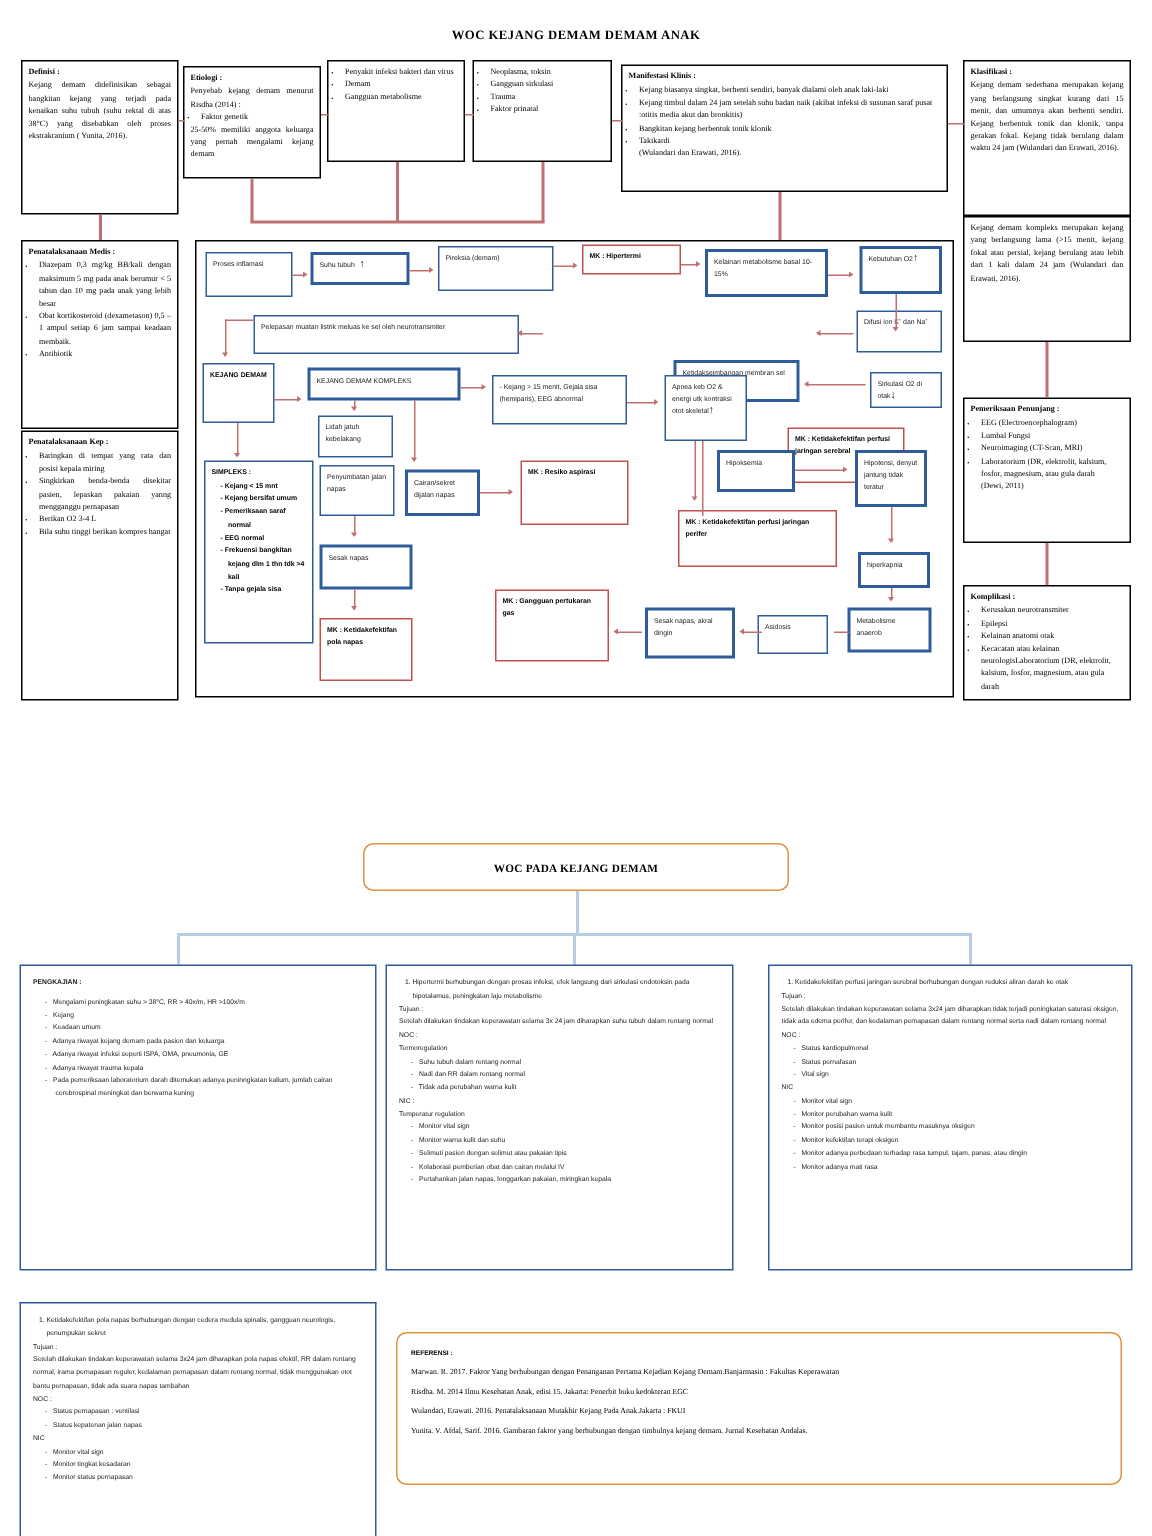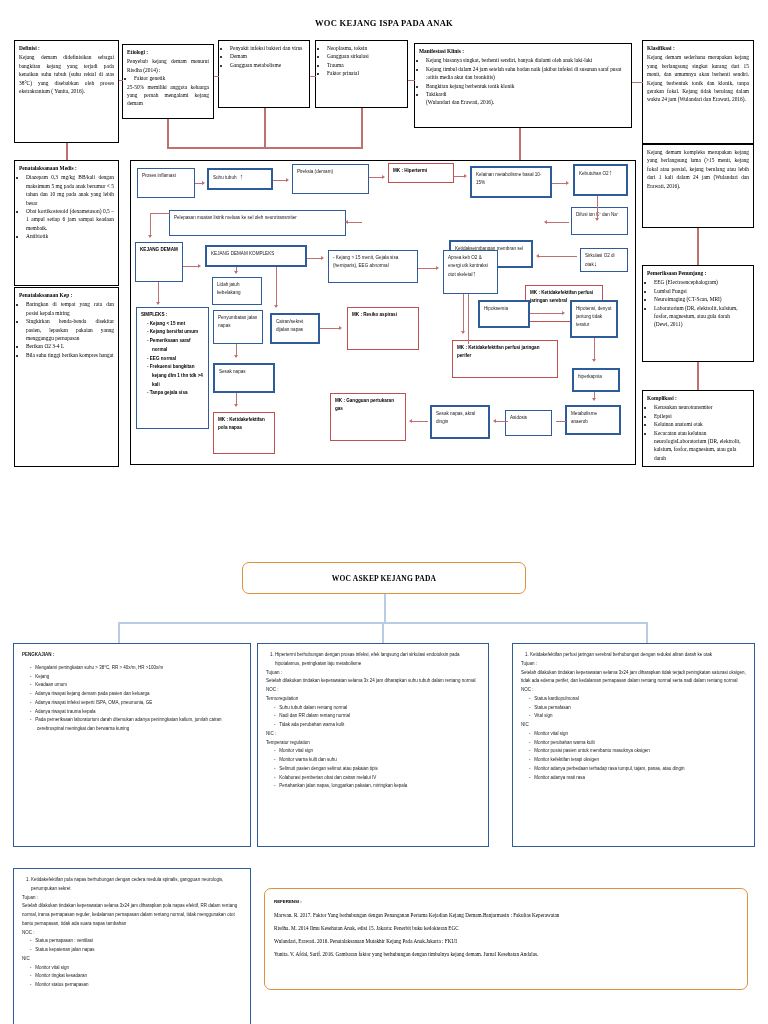--- a/index.html
+++ b/index.html
@@ -135,21 +135,21 @@
     color: #000;
   }
   .refbox .ttl { font-family: "Liberation Sans", sans-serif; font-weight: bold; font-size: 4.4px; display:block; margin-bottom: 2px;}
   .refbox .ref { display: block; }
 </style>
 </head>
 <body>
 
 <div class="page">
 
-  <div class="main-title">WOC KEJANG ISPA PADA ANAK</div>
+  <div class="main-title">WOC KEJANG DEMAM DEMAM ANAK</div>
 
   <div class="infobox" style="left:14px; top:40px; width:105px; height:103px;">
     <span class="hd">Definisi :</span>
     <span>Kejang demam didefinisikan sebagai bangkitan kejang yang terjadi pada kenaikan suhu tubuh (suhu rektal di atas 38°C) yang disebabkan oleh proses ekstrakranium ( Yunita, 2016).</span>
   </div>
 
   <div class="infobox" style="left:122px; top:44px; width:92px; height:75px;">
     <span class="hd">Etiologi :</span>
     <span>Penyebab kejang demam menurut Risdha (2014) :</span>
     <ul style="margin:0;padding-left:7px;">
@@ -432,21 +432,21 @@
   <div class="ln v" style="left:594px; top:392px; height:8px;"></div>
   <div class="arw d" style="left:591.8px; top:398px;"></div>
   <div class="ln h" style="left:556px; top:421px; width:10px;"></div>
   <div class="ln h" style="left:494px; top:421px; width:14px;"></div>
   <div class="arw l" style="left:493px; top:418.8px;"></div>
   <div class="ln h" style="left:410px; top:421px; width:18px;"></div>
   <div class="arw l" style="left:409px; top:418.8px;"></div>
   <div class="ln v" style="left:468px; top:294px; height:50px;"></div>
 
   <div class="askep-title">
-    <span>WOC ASKEP KEJANG PADA</span>
+    <span>WOC PADA KEJANG DEMAM</span>
   </div>
   <div class="ln v blk" style="left:384px; top:594px; width:2px; height:28px; background:#B8CCE4;"></div>
   <div class="ln h blk" style="left:118px; top:622px; width:530px; height:2px; background:#B8CCE4;"></div>
   <div class="ln v blk" style="left:118px; top:622px; width:2px; height:22px; background:#B8CCE4;"></div>
   <div class="ln v blk" style="left:382px; top:622px; width:2px; height:22px; background:#B8CCE4;"></div>
   <div class="ln v blk" style="left:646px; top:622px; width:2px; height:22px; background:#B8CCE4;"></div>
 
   <div class="panel" style="left:13px; top:643px; width:238px; height:204px;">
     <span class="ttl">PENGKAJIAN :</span>
     <ul class="dash">

